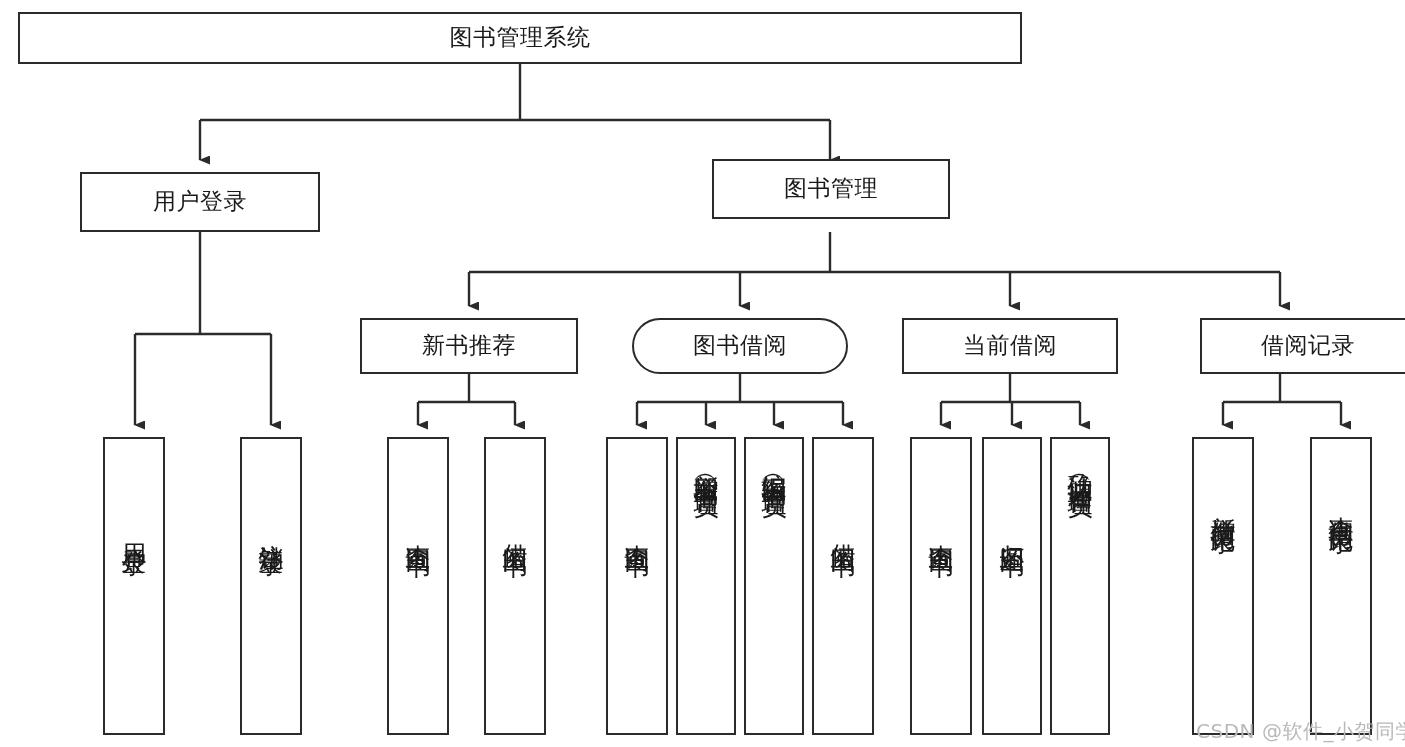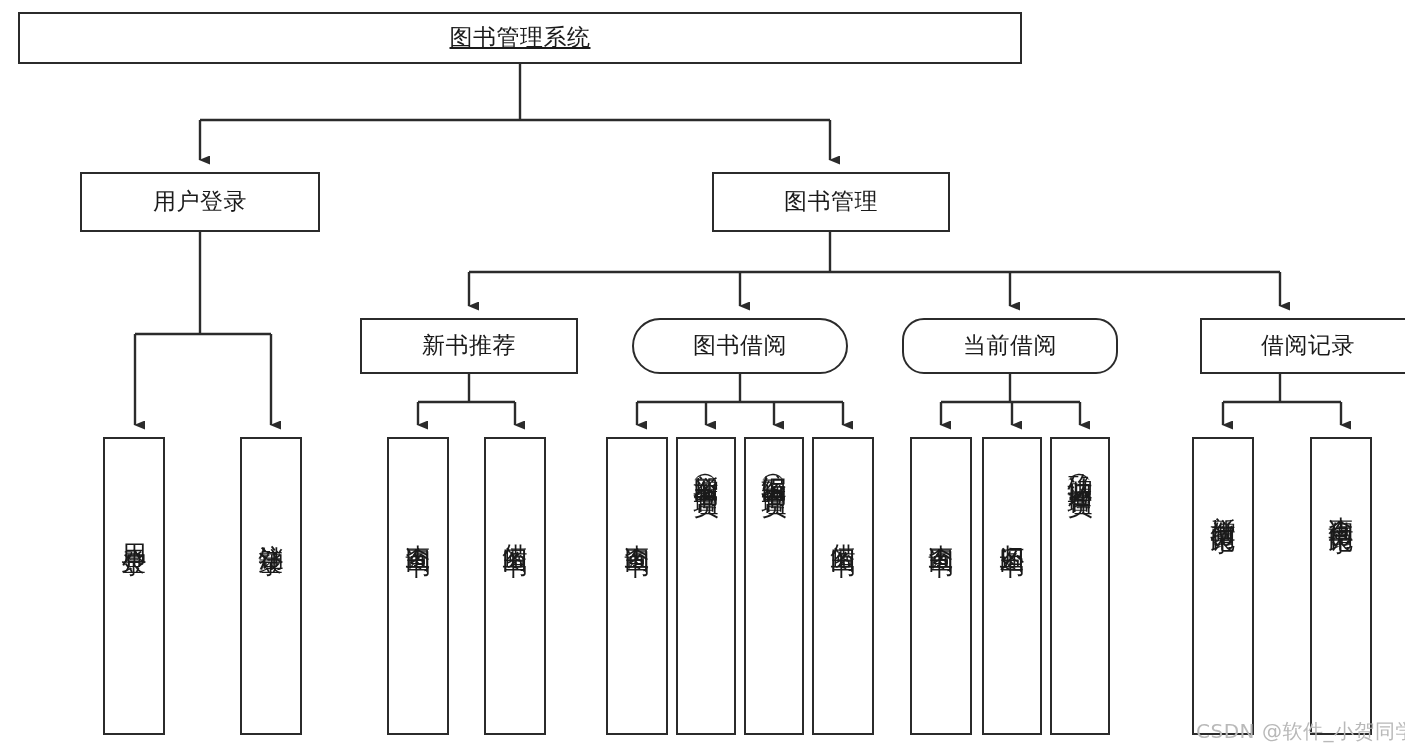--- a/index.html
+++ b/index.html
@@ -121,38 +121,38 @@
       <path d="M1012,402 L1012,425" marker-end="url(#arrowhead)"></path>
       <path d="M1080,402 L1080,425" marker-end="url(#arrowhead)"></path>
 
       <path d="M1280,374 L1280,402"></path>
       <path d="M1223,402 L1341,402"></path>
       <path d="M1223,402 L1223,425" marker-end="url(#arrowhead)"></path>
       <path d="M1341,402 L1341,425" marker-end="url(#arrowhead)"></path>
     </g>
   </svg>
 
-  <div class="node root horizontal" style="left: 18px; top: 12px; width: 1004px; height: 52px; text-decoration: underline;">
+  <div class="node root horizontal" style="left: 18px; top: 12px; width: 1004px; height: 52px;">
     <span class="node-label">图书管理系统</span>
   </div>
 
   <div class="node horizontal" style="left: 80px; top: 172px; width: 240px; height: 60px;">
     <span class="node-label">用户登录</span>
   </div>
-  <div class="node horizontal" style="left: 712px; top: 172px; width: 238px; height: 60px; align-items: center;">
+  <div class="node horizontal" style="left: 712px; top: 159px; width: 238px; height: 60px; align-items: center;">
     <span class="node-label">图书管理</span>
   </div>
 
   <div class="node horizontal" style="left: 360px; top: 318px; width: 218px; height: 56px;">
     <span class="node-label">新书推荐</span>
   </div>
   <div class="node horizontal" style="left: 632px; top: 318px; width: 216px; height: 56px; border-radius: 28px;">
     <span class="node-label">图书借阅</span>
   </div>
-  <div class="node horizontal" style="left: 902px; top: 318px; width: 216px; height: 56px; border-radius: 22px;">
+  <div class="node horizontal" style="left: 902px; top: 318px; width: 216px; height: 56px;">
     <span class="node-label">当前借阅</span>
   </div>
   <div class="node horizontal" style="left: 1172px; top: 318px; width: 216px; height: 56px; margin-left: 28px;">
     <span class="node-label">借阅记录</span>
   </div>
 
   <div class="node vertical" style="left: 103px; top: 437px; width: 62px; height: 298px;">
     <span class="node-label" style="font-size: 25px; margin-top: 85px;">用户登录</span>
   </div>
   <div class="node vertical" style="left: 240px; top: 437px; width: 62px; height: 298px;">

